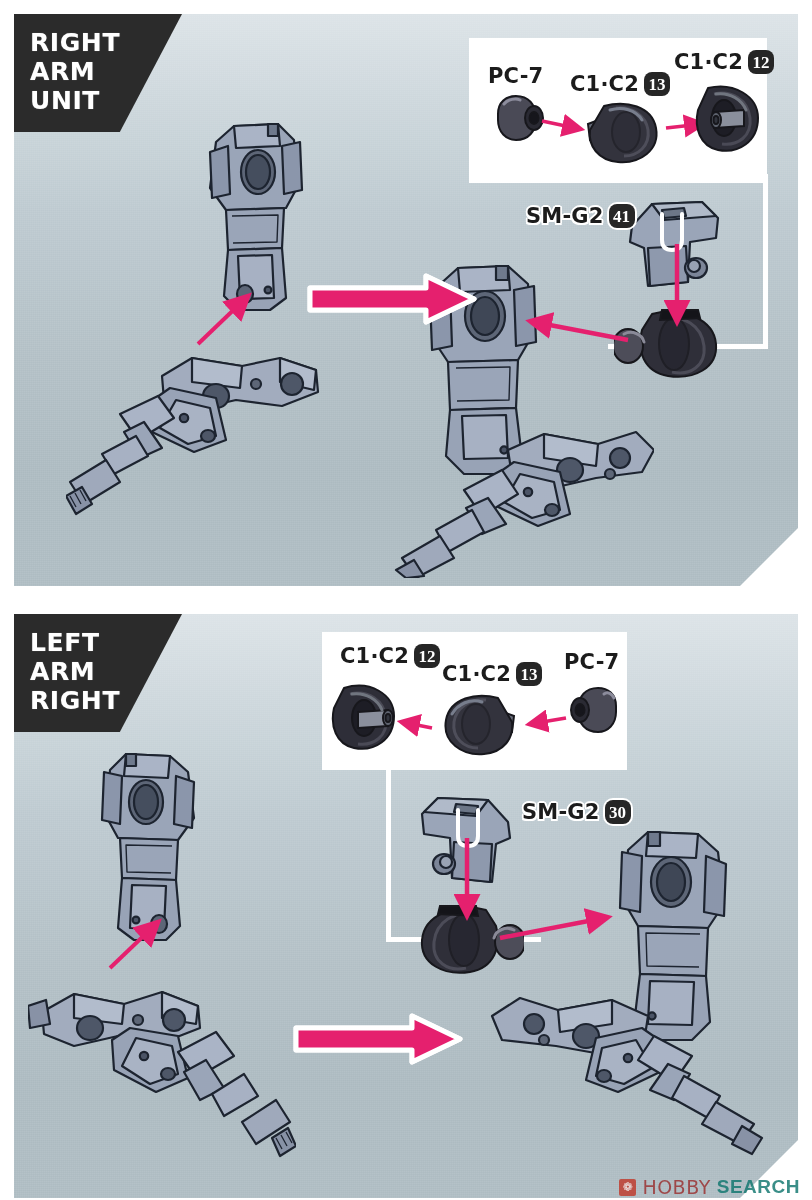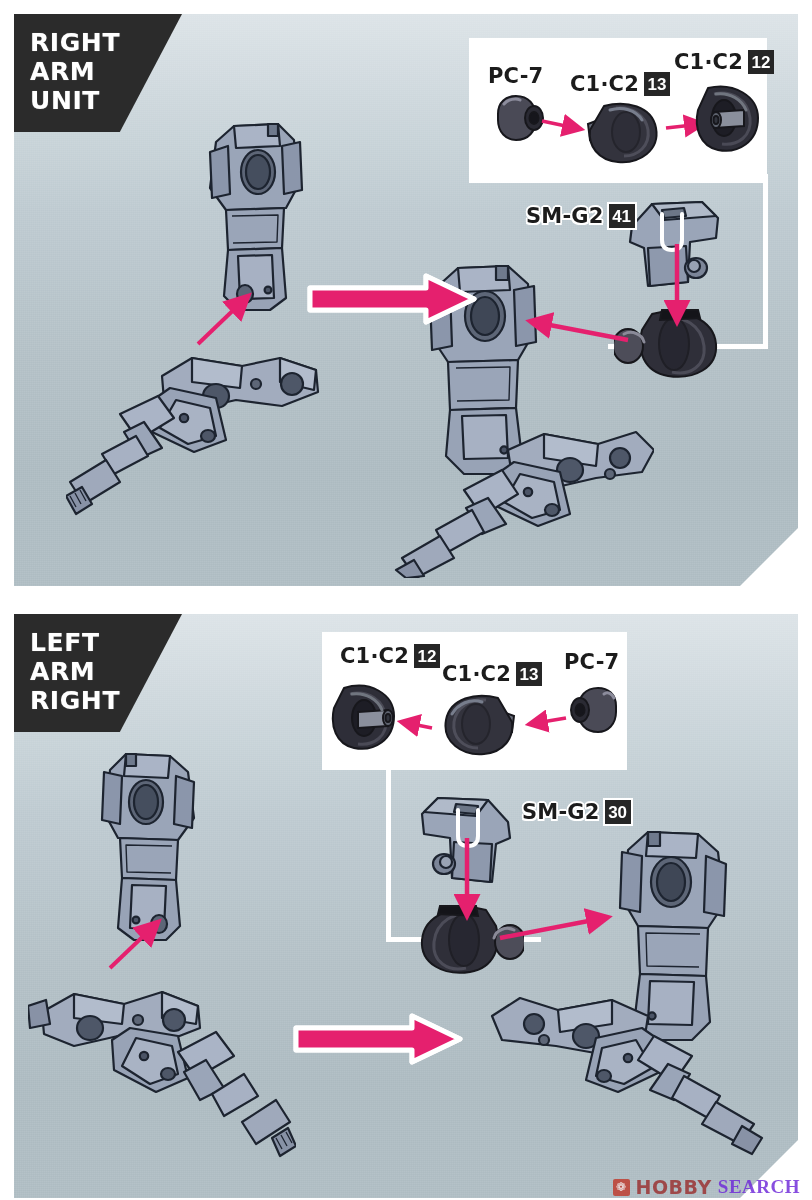--- a/index.html
+++ b/index.html
@@ -124,24 +124,24 @@
   }
   .part-num {
     display: inline-flex;
     align-items: center;
     justify-content: center;
     min-width: 26px;
     height: 24px;
     padding: 0 3px;
     background: #262626;
     color: #ffffff;
-    font-family: Liberation Sans, sans-serif;
+    font-family: Liberation Serif, serif;
     font-weight: 700;
     font-size: 17px;
-    border-radius: 0;
+    border-radius: 8px;
     line-height: 1;
   }
   .part-num.outlined {
     box-shadow: 0 0 0 2px #ffffff;
   }
 
   
   .step-arrow {
     position: absolute;
     z-index: 7;
@@ -161,27 +161,27 @@
   .wm-badge {
     width: 17px; height: 17px;
     background: #c0392b;
     border-radius: 2px;
     display: flex; align-items: center; justify-content: center;
     color: #fff; font-size: 12px; line-height: 1;
     font-family: "DejaVu Sans", sans-serif;
   }
   .wm-hobby {
     font-family: "DejaVu Sans", sans-serif;
+    font-weight: 400; font-size: 19px;
+    color: #9a2f2f; letter-spacing: .5px;
+  }
+  .wm-search {
+    font-family: Liberation Sans, sans-serif;
     font-weight: 700; font-size: 19px;
-    color: #9a2f2f; letter-spacing: .5px;
-  }
-  .wm-search {
-    font-family: Liberation Serif, serif;
-    font-weight: 700; font-size: 19px;
-    color: #6d28d9; letter-spacing: .5px;
+    color: #0f766e; letter-spacing: .5px;
   }
 </style>
 </head>
 <body>
 
 <div class="sheet">
 
   <section class="panel panel-top">
 
     <svg class="art" style="left:168px; top:98px;" width="140" height="210" viewBox="0 0 140 210">

